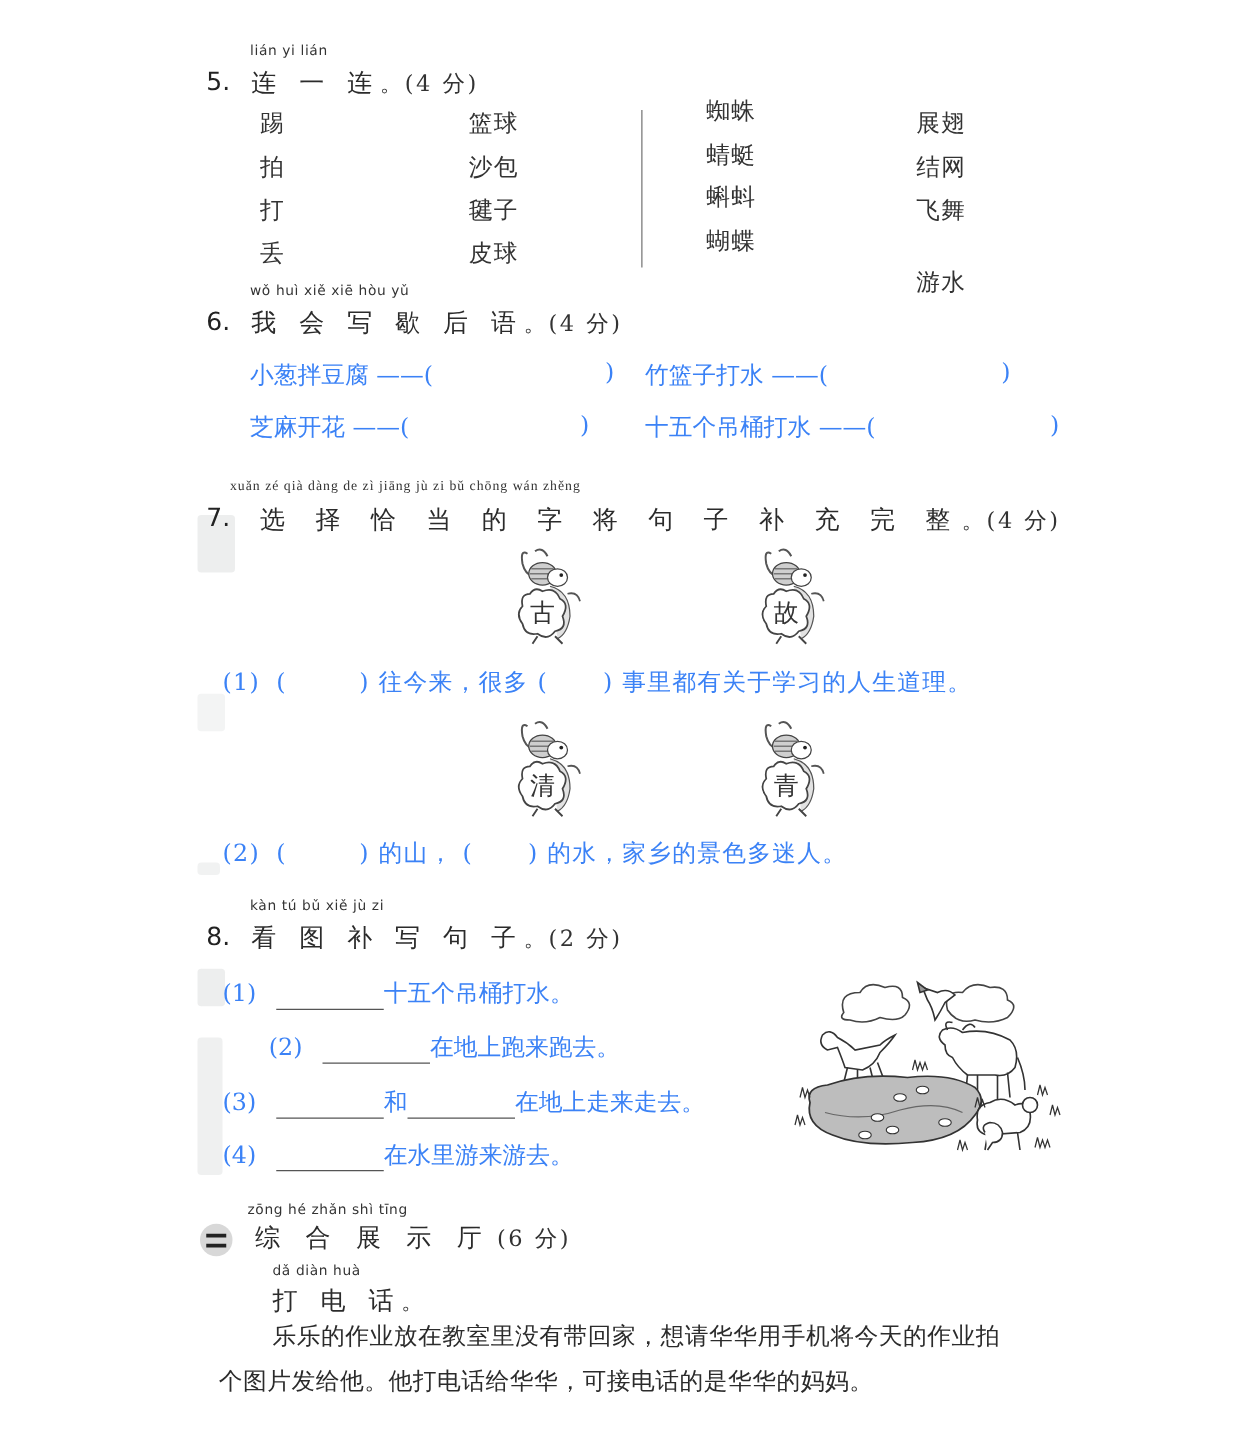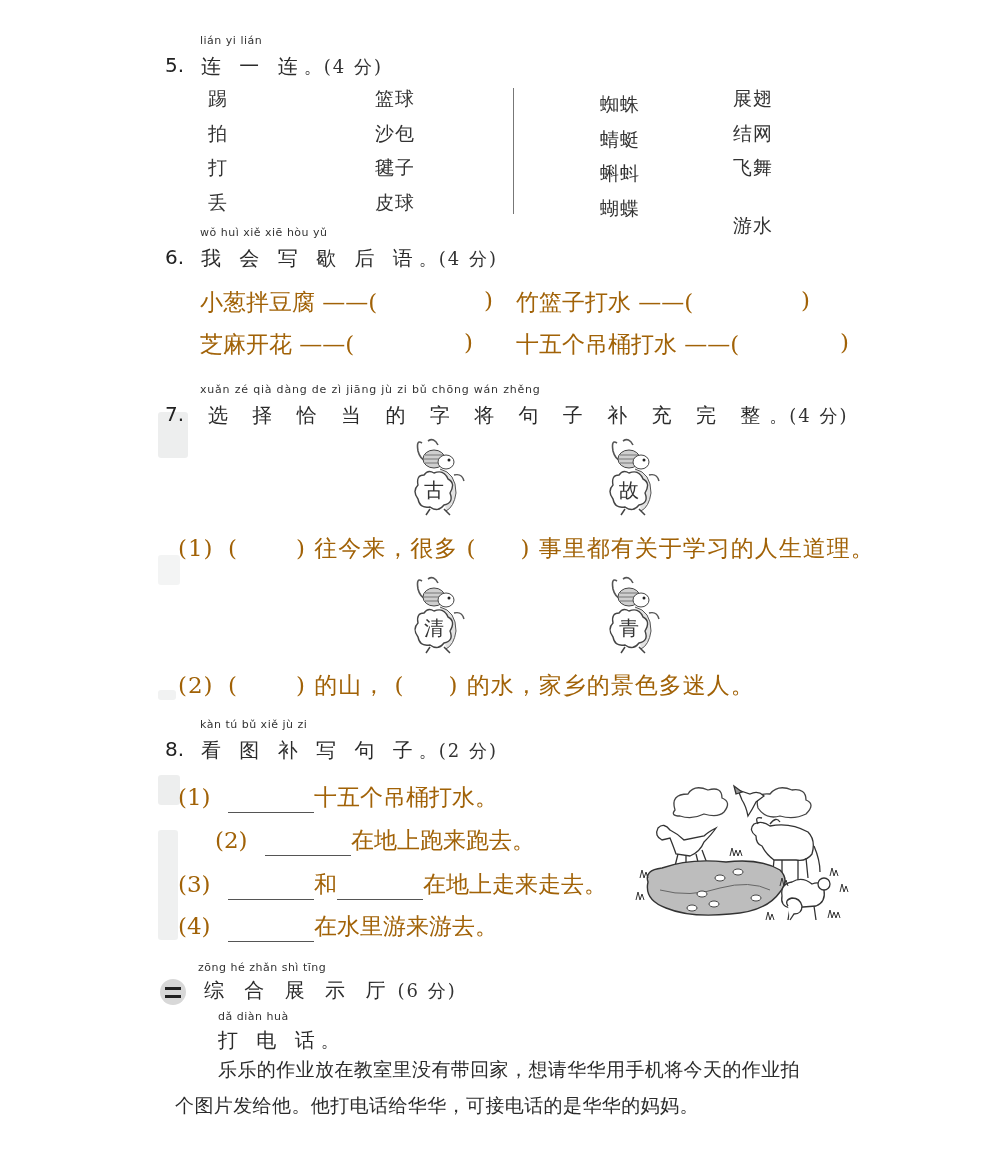--- a/index.html
+++ b/index.html
@@ -12,21 +12,21 @@
   .pinyin {
     font-family: "DejaVu Sans", "Liberation Sans", sans-serif;
     font-size: 11px; color: #333; letter-spacing: 0.5px; white-space: nowrap;
   }
   .qnum {
     font-family: "DejaVu Sans", "Liberation Sans", sans-serif;
     font-size: 20px; color: #222; font-weight: 500;
   }
   .qtitle { font-size: 20px; letter-spacing: 6px; white-space: nowrap; }
   .score { font-size: 18px; letter-spacing: 2px; color: #333; }
-  .cn { font-size: 23px; white-space: nowrap; color: #a16207; }
+  .cn { font-size: 19px; white-space: nowrap; color: #3b82f6; }
   .word { font-size: 19px; color: #333; letter-spacing: 1px; }
   .divider { background: #777; width: 1px; }
   .blank { display: inline-block; border-bottom: 1px solid #555; vertical-align: bottom; height: 20px; }
   .watermark { background: #e8eaea; border-radius: 3px; opacity: 0.8; }
   .bee-card { width: 60px; height: 80px; }
   .bee-char { font-size: 20px; fill: #333; }
   .section-mark {
     width: 26px; height: 26px; border-radius: 50%; background: #d8d8d8;
   }
   .section-mark::before, .section-mark::after {
@@ -58,21 +58,21 @@
     <div class="word" style="height:34.5px;">打</div>
     <div class="word" style="height:34.5px;">丢</div>
   </div>
   <div class="abs" style="left:375px;top:86px;width:80px;">
     <div class="word" style="height:34.5px;">篮球</div>
     <div class="word" style="height:34.5px;">沙包</div>
     <div class="word" style="height:34.5px;">毽子</div>
     <div class="word" style="height:34.5px;">皮球</div>
   </div>
   <div class="abs divider" style="left:513px;top:88px;height:126px;"></div>
-  <div class="abs" style="left:565px;top:92px;width:80px;margin-left:35px;">
+  <div class="abs" style="left:565px;top:76px;width:80px;">
     <div class="word" style="height:34.5px;">蜘蛛</div>
     <div class="word" style="height:34.5px;">蜻蜓</div>
     <div class="word" style="height:34.5px;">蝌蚪</div>
     <div class="word" style="height:34.5px;">蝴蝶</div>
   </div>
   <div class="abs" style="left:733px;top:86px;width:80px;">
     <div class="word" style="height:34.5px;">展翅</div>
     <div class="word" style="height:34.5px;">结网</div>
     <div class="word" style="height:34.5px;">飞舞</div>
     <div class="word" style="height:34.5px;margin-top:23px;">游水</div>
@@ -97,21 +97,21 @@
   <div class="abs cn" style="left:200px;top:329px;">芝麻开花 ——(</div>
   <div class="abs" style="left:338px;top:327px;width:124px;height:26px;"></div>
   <div class="abs cn" style="left:464px;top:329px;">)</div>
 
   <div class="abs cn" style="left:516px;top:329px;">十五个吊桶打水 ——(</div>
   <div class="abs" style="left:714px;top:327px;width:122px;height:26px;"></div>
   <div class="abs cn" style="left:840px;top:329px;">)</div>
 </section>
 
 <section>
-  <div class="abs pinyin" style="left:200px;top:383px;letter-spacing:0.8px;">xuǎn zé qià dàng de  zì  jiāng  jù   zi  bǔ chōng wán zhěng</div>
+  <div class="abs pinyin" style="left:184px;top:383px;letter-spacing:0.8px;font-family:Liberation Serif, serif;">xuǎn zé qià dàng de  zì  jiāng  jù   zi  bǔ chōng wán zhěng</div>
   <div class="abs qnum" style="left:165px;top:402px;">7.</div>
   <div class="abs" style="left:208px;top:402px;">
     <span class="qtitle" style="letter-spacing:9px;">选 择 恰 当 的 字 将 句 子 补 充  完  整</span><span class="score">。</span><span class="score">(4 分)</span>
   </div>
 
   <div class="abs bee-card" style="left:410px;top:437px;">
     <svg width="60" height="80" viewBox="0 0 60 80">
       <path d="M12 6 Q6 2 8 14 Q10 22 16 24" fill="none" stroke="#555" stroke-width="1.6"></path>
       <path d="M18 4 Q24 0 28 8" fill="none" stroke="#555" stroke-width="1.6"></path>
       <ellipse cx="24" cy="22" rx="11" ry="9" fill="#cfcfcf" stroke="#444"></ellipse>

